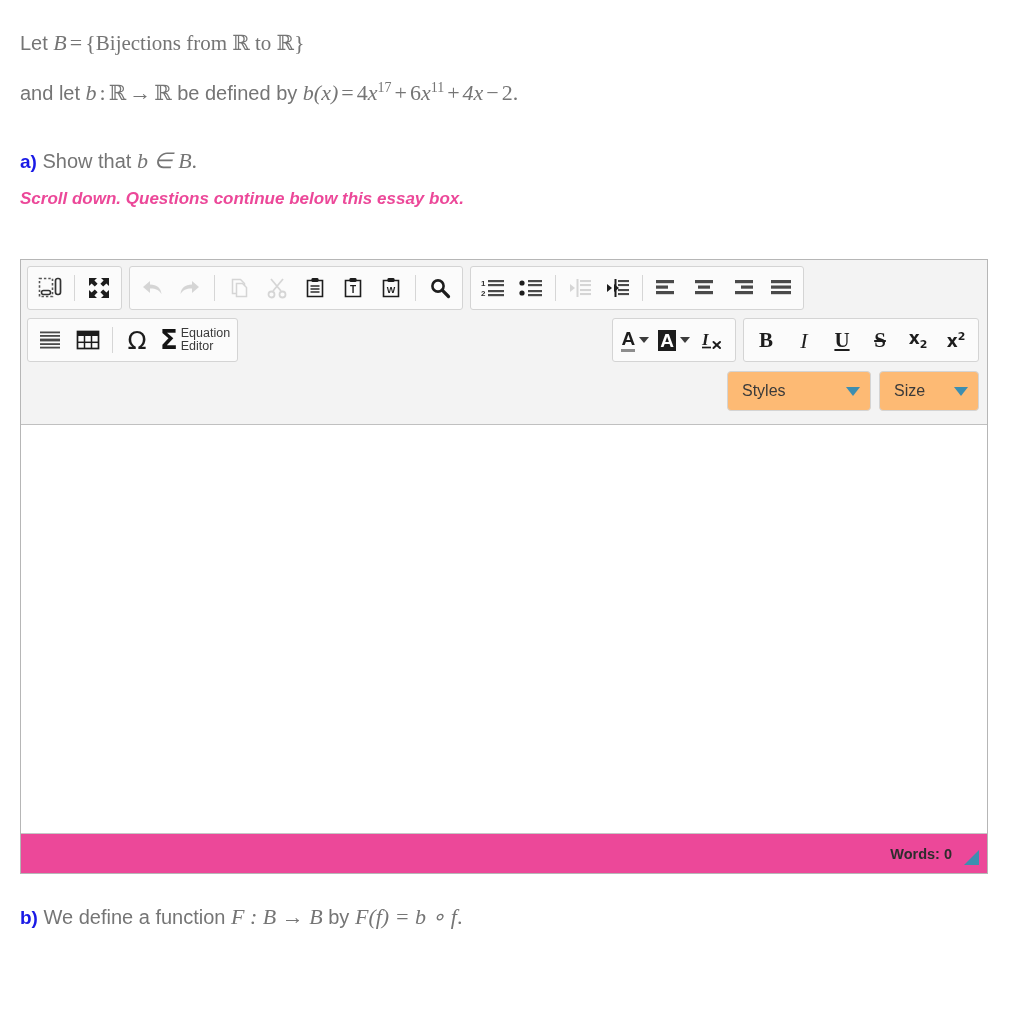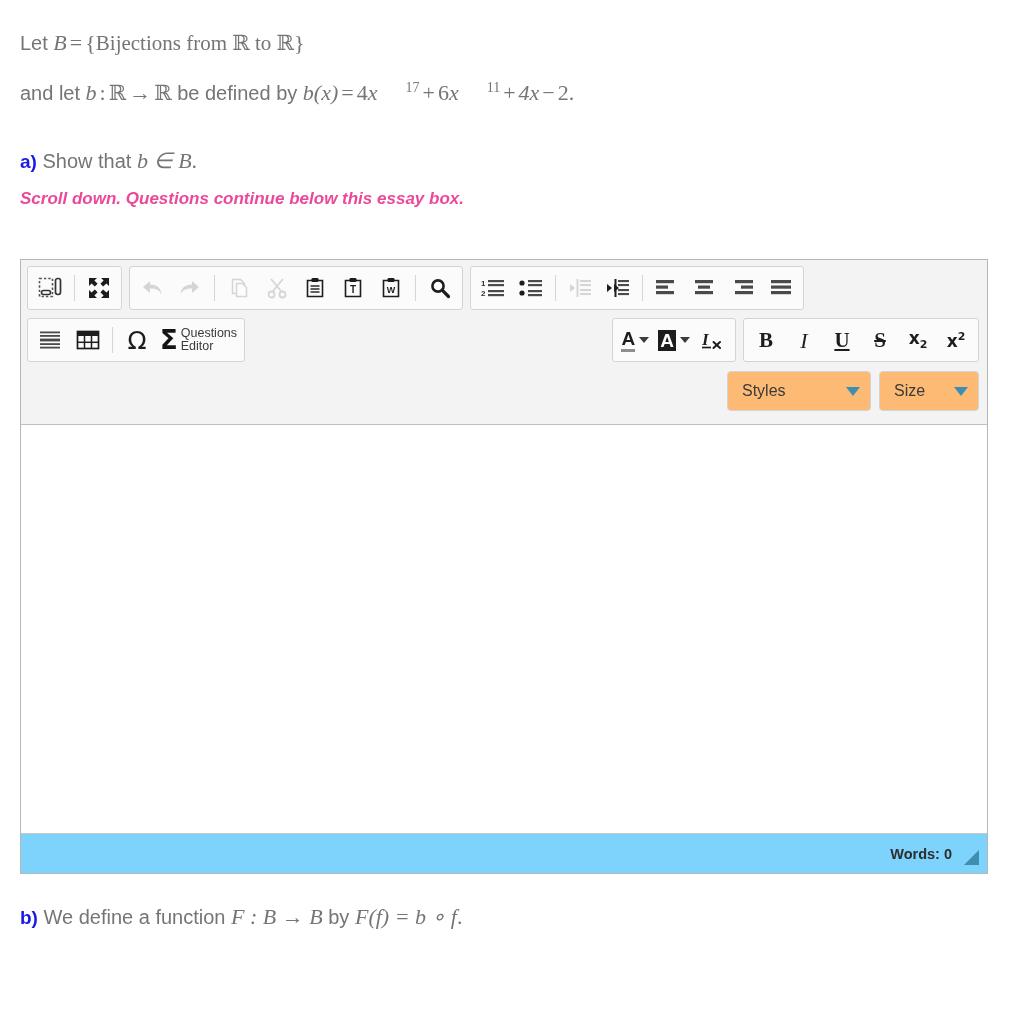--- a/index.html
+++ b/index.html
@@ -35,21 +35,20 @@
   .mn { font-family: "Liberation Serif", serif; font-style: normal; font-size: 22px; }
   .mo { font-family: "Liberation Serif", serif; font-style: normal; font-size: 22px; padding: 0 3px; }
   .mtext { font-family: "Liberation Serif", serif; font-style: normal; font-size: 21px; }
   .bb { font-family: "DejaVu Serif", serif; font-style: normal; font-size: 21px; }
   sup.pw {
     font-family: "Liberation Serif", serif;
     font-style: normal;
     font-size: 14px;
     vertical-align: super;
     line-height: 0;
-    margin-left: 28px;
   }
 
   .qlabel {
     color: #1a1ae6;
     font-weight: bold;
     font-size: 19px;
   }
   .part-a {
     margin-top: 26px;
     font-size: 20px;
@@ -212,21 +211,21 @@
     border-top: 9px solid #3d8eb0;
     margin-left: 10px;
   }
 
   .canvas {
     height: 408px;
     background: #ffffff;
   }
   .statusbar {
     height: 40px;
-    background: #7dd3fc;
+    background: #ec4899;
     border-top: 1px solid #c6c6c6;
     display: flex;
     align-items: center;
     justify-content: flex-end;
     padding-right: 8px;
     box-sizing: border-box;
   }
   .words {
     font-size: 14.5px;
     font-weight: bold;
@@ -476,21 +475,21 @@
               </g>
             </svg>
           </div>
           <div class="sep"></div>
           <div class="btn">
             <span class="omg">Ω</span>
           </div>
           <div class="btn">
             <span class="sig">Σ</span>
             <span class="eqlabel">
-              <span>Questions</span><br>
+              <span>Equation</span><br>
               <span>Editor</span>
             </span>
           </div>
         </div>
 
         <div class="group pushright">
           <div class="btn">
             <span class="aletter a-underline">A</span>
             <span class="caret"></span>
           </div>

